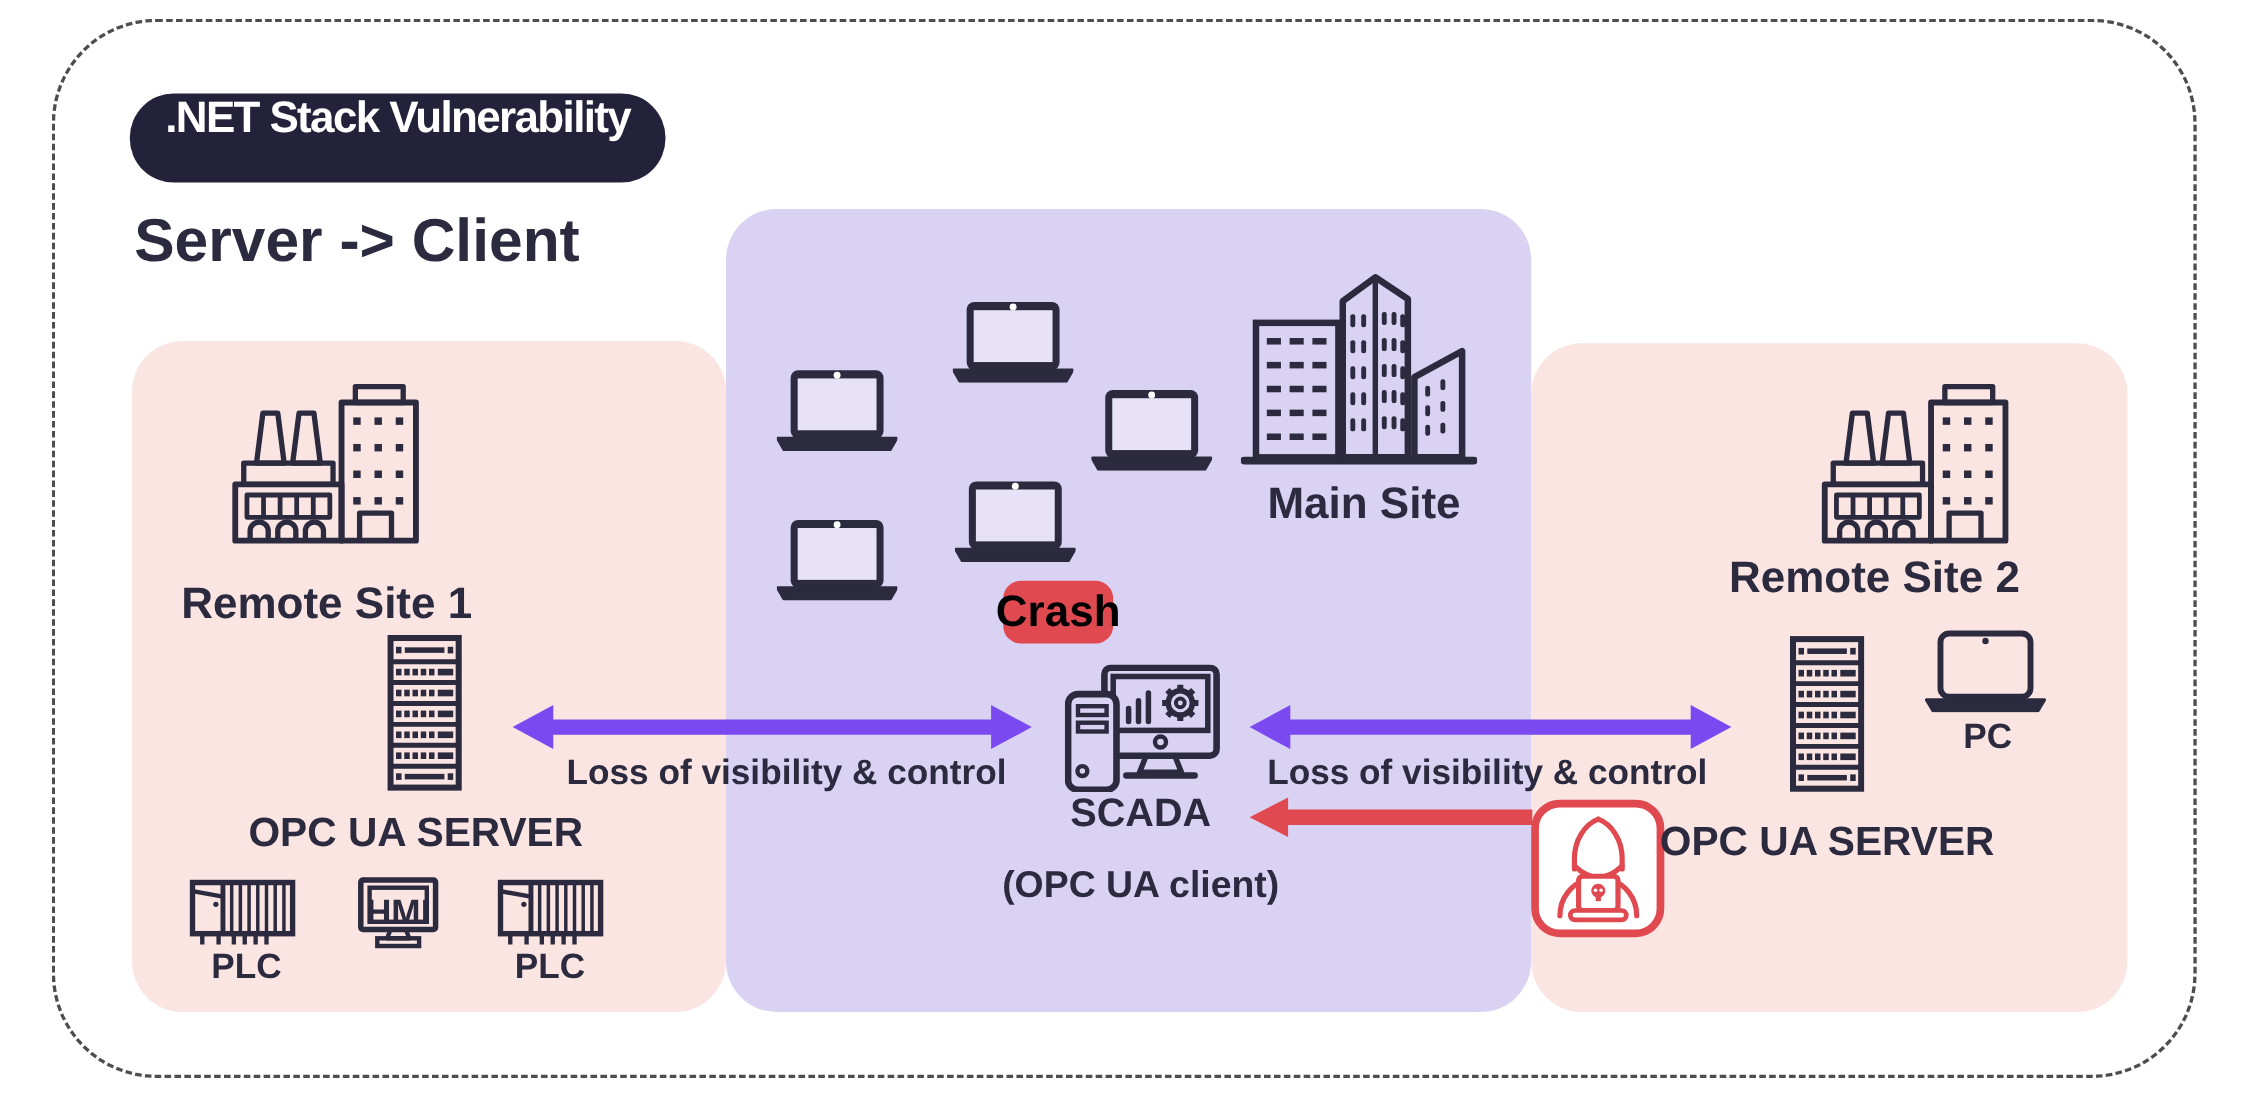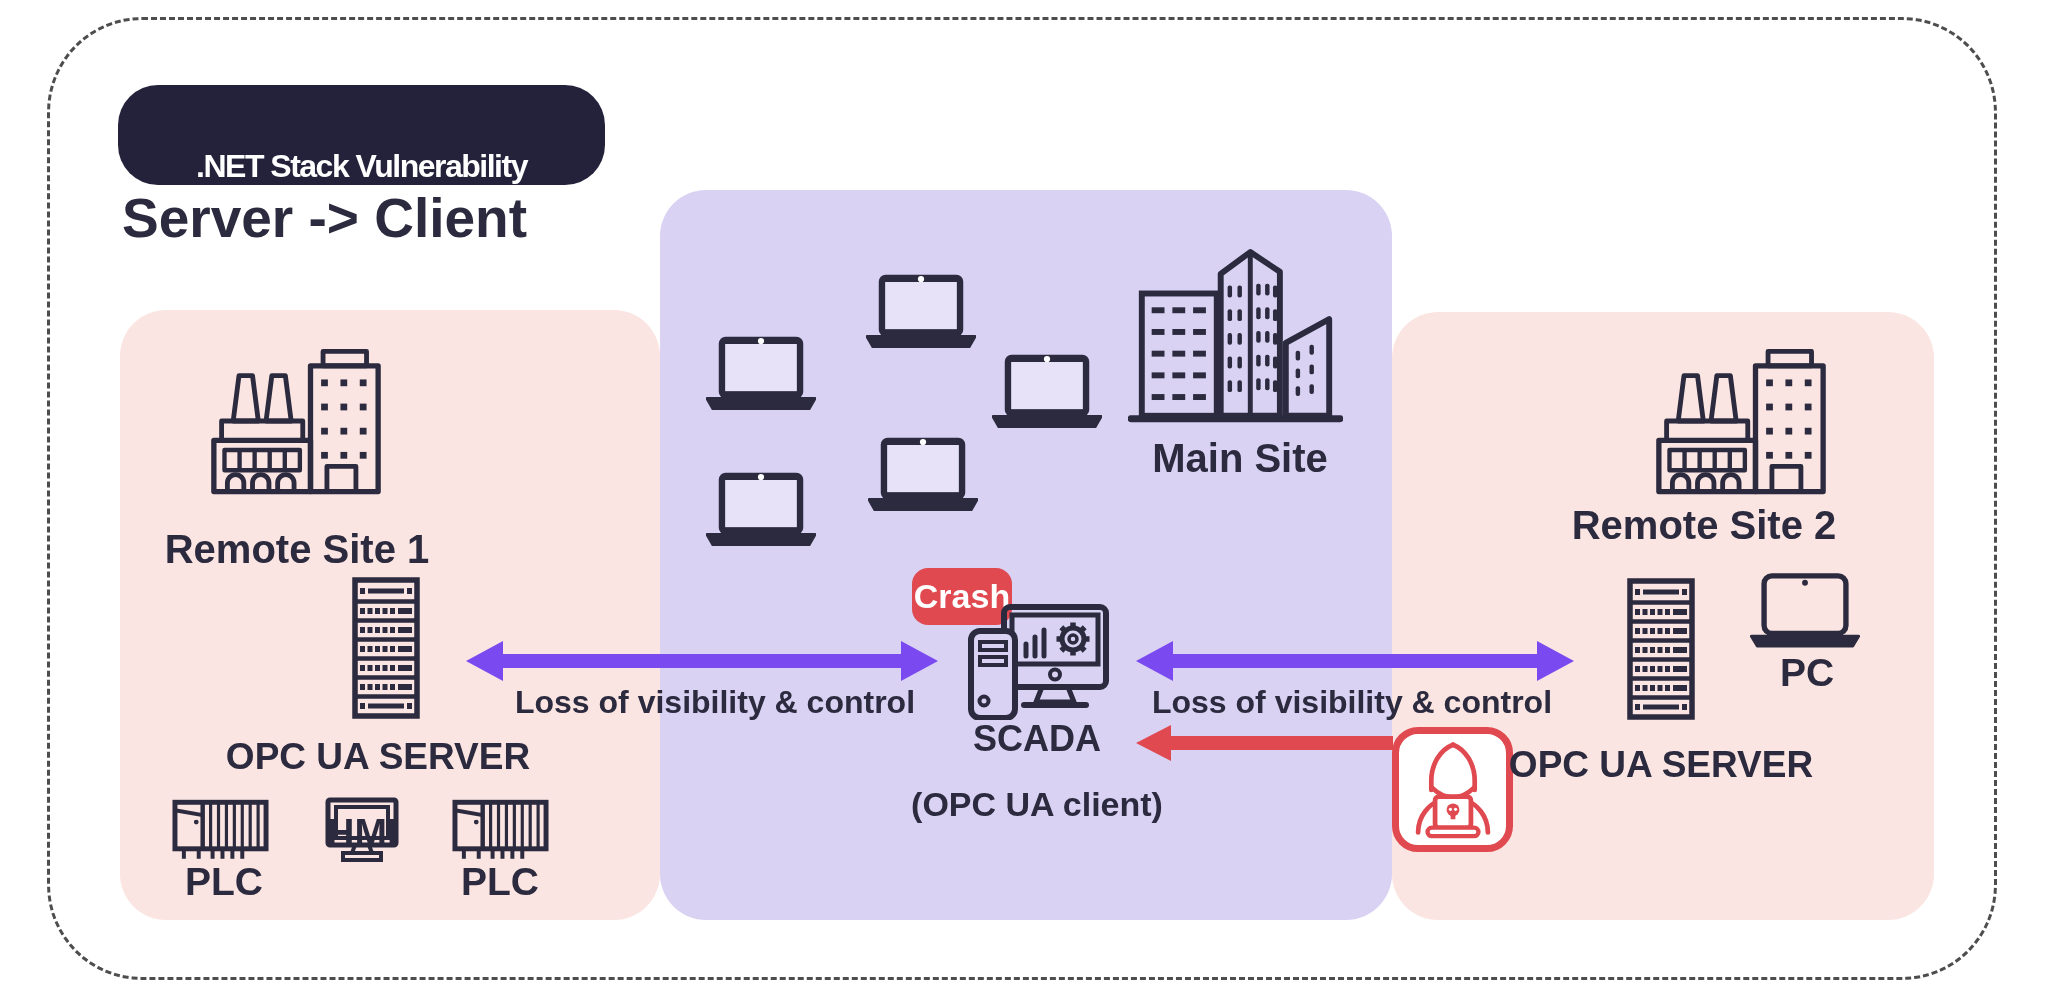--- a/index.html
+++ b/index.html
@@ -7,32 +7,32 @@
     --violet:#7a4af0; --red:#e0494f; --screen:#e7e2f8; --white:#ffffff; --border-dash:#4d4d4d;
   }
   *{margin:0;padding:0;box-sizing:border-box;}
   body{background:#fff;font-family:"Liberation Sans",sans-serif;width:2048px;height:1001px;overflow:hidden;}
   #stage{position:relative;width:2048px;height:1001px;background:#fff;}
   .abs{position:absolute;}
   .outer-border{left:47px;top:17px;width:1950px;height:963px;border:3px dashed var(--border-dash);border-radius:95px;}
   .panel{border-radius:46px;}
   .panel-pink{background:var(--pink-panel);}
   .panel-purple{background:var(--purple-panel);}
-  .title-badge{left:118px;top:85px;width:487px;height:100px;background:var(--badge-bg);border-radius:40px;
-    display:flex;align-items:flex-end;justify-content:center;color:#fff;font-weight:bold;font-size:32px;letter-spacing:-1.5px;white-space:nowrap;}
+  .title-badge{left:118px;top:85px;width:487px;height:81px;background:var(--badge-bg);border-radius:40px;
+    display:flex;align-items:flex-start;justify-content:center;color:#fff;font-weight:bold;font-size:40px;letter-spacing:-1.5px;white-space:nowrap;}
   .subtitle{left:122px;top:186px;font-size:55px;font-weight:bold;color:var(--navy);white-space:nowrap;}
   .label{font-weight:bold;color:var(--navy);text-align:left;transform:translateX(-50%);white-space:nowrap;}
   .site-label{font-size:40px;}
   .server-label{font-size:37px;}
-  .device-label{font-size:39px;}
+  .device-label{font-size:32px;}
   .scada-label{font-size:36px;}
   .scada-sub{font-size:34px;font-weight:bold;margin-top:16px;}
   .loss-label{font-size:32px;font-weight:bold;}
   .crash-badge{left:912px;top:528px;width:100px;height:57px;background:var(--red);border-radius:16px;
-    display:flex;align-items:center;justify-content:center;color:#ffffff;font-weight:bold;font-size:34px;margin-top:40px;}
+    display:flex;align-items:center;justify-content:center;color:#000000;font-weight:bold;font-size:40px;}
   .hacker-box{left:1392px;top:727px;width:121px;height:125px;background:var(--white);border:7px solid var(--red);
     border-radius:26px;display:flex;align-items:center;justify-content:center;}
   .icon-navy{color:var(--navy);display:block;}
   .icon-red{color:var(--red);display:block;}
   svg{display:block;}
 </style>
 </head>
 <body>
 
 <svg width="0" height="0" style="position:absolute">

